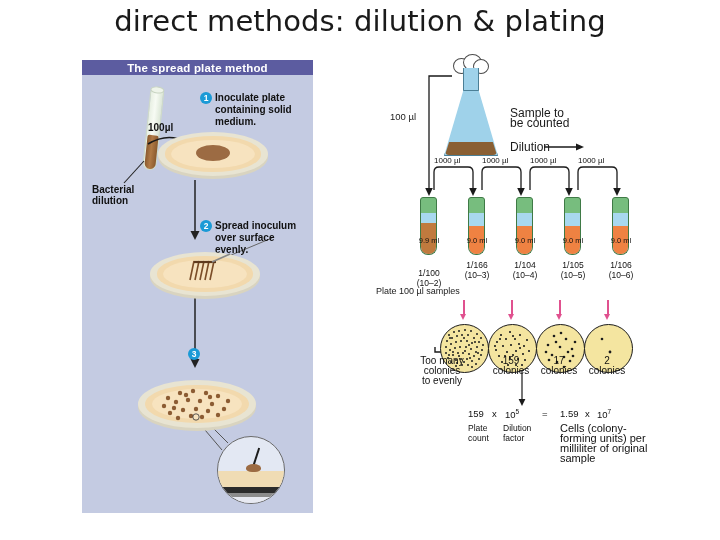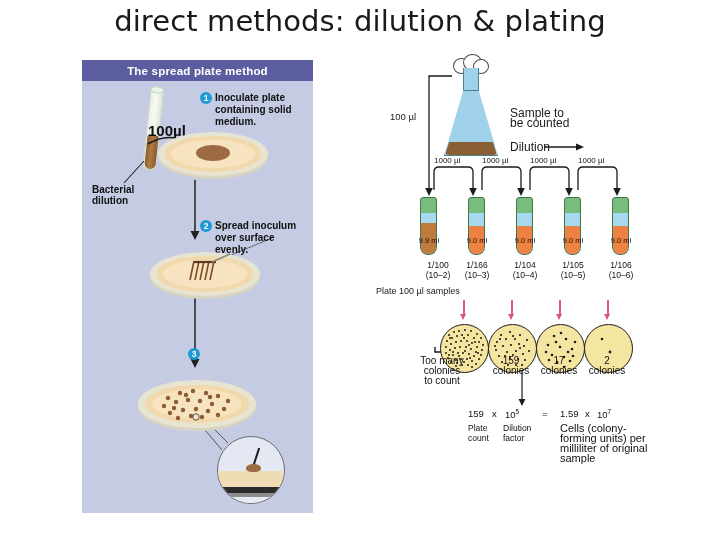--- a/index.html
+++ b/index.html
@@ -13,21 +13,21 @@
     font-size:29px;font-weight:400;color:#1a1a1a;letter-spacing:0.1px;
     font-family:"DejaVu Sans", sans-serif;
   }
 
   
   #left-panel{
     position:absolute;left:82px;top:60px;width:231px;height:453px;
     background:#c4cbe2;
   }
   #left-panel-header{
-    position:absolute;left:0;top:0;width:231px;height:21px;
+    position:absolute;left:0;top:0;width:231px;height:15px;
     background:#5c5ca0;color:#ffffff;font-size:11.5px;font-weight:bold;
     display:flex;align-items:center;justify-content:center;
     letter-spacing:0.2px;
   }
   .step-num{
     display:inline-block;width:12px;height:12px;border-radius:50%;
     background:#1b9ad6;color:#ffffff;font-size:8.5px;font-weight:bold;
     text-align:center;line-height:12px;margin-right:3px;vertical-align:1px;
     flex:0 0 auto;
   }
@@ -62,21 +62,21 @@
   #tube .lip{position:absolute;left:0;top:0px;width:14px;height:7px;
         border-radius:50%;background:#eef4ea;border:1px solid #c8d4c2;
         box-sizing:border-box;}
   #tube .liquid{position:absolute;left:1.5px;bottom:1px;width:11px;height:34px;
         border-radius:2px 2px 6px 6px;
         background:linear-gradient(90deg,#8a5a2e,#b07a45 45%,#8a5a2e);}
 
   .label-bold{position:absolute;font-size:10px;font-weight:bold;color:#111;line-height:11px;}
 
   
-  #vol-label{position:absolute;left:66px;top:62px;font-size:15px;font-weight:bold;color:#111;}
+  #vol-label{position:absolute;left:66px;top:62px;font-size:10px;font-weight:bold;color:#111;}
 
   
   #inset{position:absolute;left:135px;top:376px;width:66px;height:66px;
         border-radius:50%;background:#e3e8f3;border:1px solid #6b6b6b;overflow:hidden;}
   #inset .agar-layer{position:absolute;left:0;bottom:16px;width:100%;height:16px;background:#f0dcb4;}
   #inset .dark1{position:absolute;left:0;bottom:10px;width:100%;height:6px;background:#2b2b2b;}
   #inset .dark2{position:absolute;left:0;bottom:6px;width:100%;height:4px;background:#8c8c8c;}
   #inset .base{position:absolute;left:0;bottom:0;width:100%;height:6px;background:#e8eaf2;}
   #inset .colony{position:absolute;left:28px;bottom:31px;width:15px;height:8px;
         border-radius:50% 50% 40% 40%;background:#9c6b43;}
@@ -339,21 +339,21 @@
         <div class="liq"></div>
       </div>
   </div>
 
   <div class="tubevol" style="left:40px;top:176px;">9.9 ml</div>
   <div class="tubevol" style="left:88px;top:176px;">9.0 ml</div>
   <div class="tubevol" style="left:136px;top:176px;">9.0 ml</div>
   <div class="tubevol" style="left:184px;top:176px;">9.0 ml</div>
   <div class="tubevol" style="left:232px;top:176px;">9.0 ml</div>
 
-  <div class="dil" style="left:37px;top:200px;margin-left:9px;">
+  <div class="dil" style="left:37px;top:208px;">
     <div>1/100</div>
     <div>(10–2)</div>
   </div>
   <div class="dil" style="left:85px;top:200px;">
     <div>1/166</div>
     <div>(10–3)</div>
   </div>
   <div class="dil" style="left:133px;top:200px;">
     <div>1/104</div>
     <div>(10–4)</div>
@@ -506,21 +506,21 @@
     <svg width="47" height="47">
       <g fill="#1c1c1c">
         <circle cx="17" cy="14" r="1.3"></circle>
           <circle cx="25" cy="27" r="1.4"></circle>
       </g>
     </svg>
   </div>
 
   <div class="cnt" style="left:42px;top:296px;">
     <div>Too many colonies</div>
-    <div>to count</div>
+    <div>to evenly</div>
   </div>
   <div class="cnt" style="left:111px;top:296px;">
     <div>159</div>
     <div>colonies</div>
   </div>
   <div class="cnt" style="left:159px;top:296px;">
     <div>17</div>
     <div>colonies</div>
   </div>
   <div class="cnt" style="left:207px;top:296px;">

